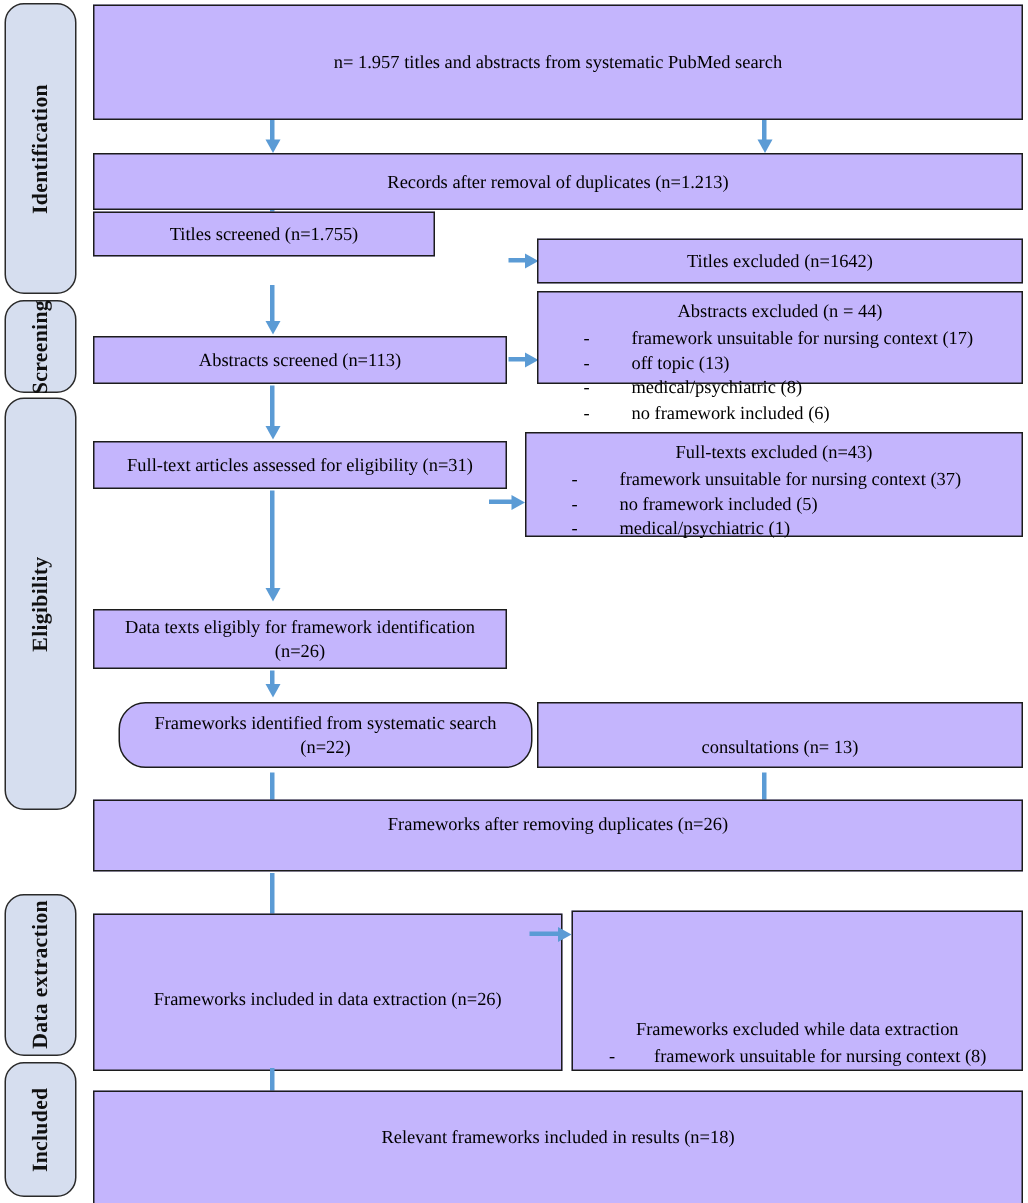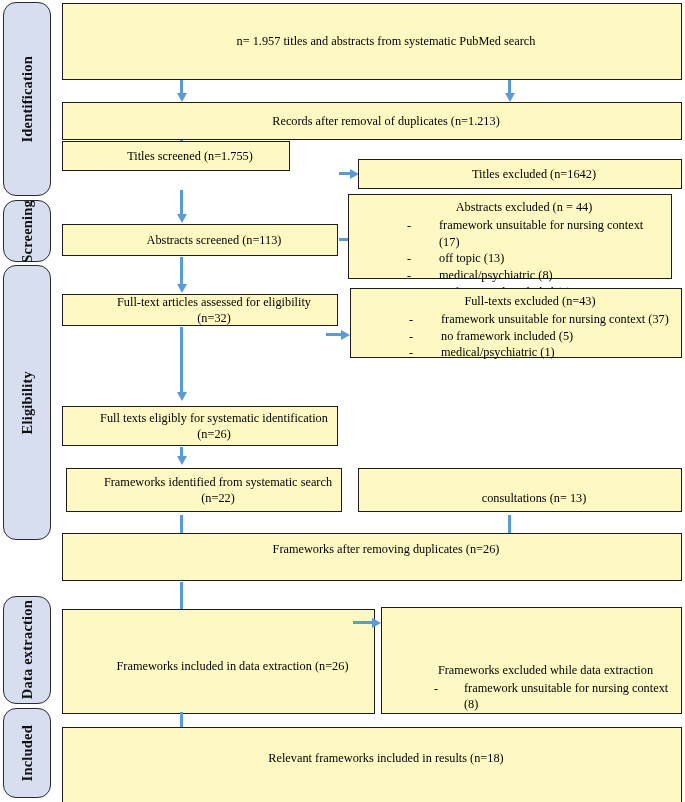--- a/index.html
+++ b/index.html
@@ -39,25 +39,24 @@
     font-size: 14.5px;
     letter-spacing: 0.2px;
     white-space: nowrap;
     color: #111111;
   }
 
   
   .box {
     position: absolute;
     box-sizing: border-box;
-    background: #fef9c3;
+    background: #c4b5fd;
     border: 1.6px solid #1c1c1c;
     display: flex;
     justify-content: center;
-    padding-left: 28px;
   }
   .box.center { align-items: center; }
   .box.top { align-items: flex-start; }
 
   .box-text {
     font-size: 12.3px;
     line-height: 1.32;
     text-align: center;
     padding: 0 8px;
     color: #000000;
@@ -180,64 +179,64 @@
   </div>
 
   <div class="arrow-v" style="left:180px; top:190px; height:25px;"></div>
 
   <div class="box center" style="left:62px; top:224px; width:276px; height:32px;">
     <div class="box-text">Abstracts screened (n=113)</div>
   </div>
 
   <div class="arrow-h" style="left:339px; top:238px; width:12px;"></div>
 
-  <div class="box top" style="left:348px; top:194px; width:324px; height:85px;justify-content:flex-end;">
+  <div class="box top" style="left:358px; top:194px; width:324px; height:62px;justify-content:flex-end;">
     <div class="listbox-inner">
       <div class="listbox-title">Abstracts excluded (n = 44)</div>
       <ul class="reasons">
         <li><span class="dash">-</span><span>framework unsuitable for nursing context (17)</span></li>
         <li><span class="dash">-</span><span>off topic (13)</span></li>
         <li><span class="dash">-</span><span>medical/psychiatric (8)</span></li>
         <li><span class="dash">-</span><span>no framework included (6)</span></li>
         <li><span class="dash">-</span><span></span></li>
       </ul>
     </div>
   </div>
 
   <div class="arrow-v" style="left:180px; top:257px; height:28px;"></div>
 
   <div class="box center" style="left:62px; top:294px; width:276px; height:32px;">
-    <div class="box-text">Full-text articles assessed for eligibility (n=32)</div>
+    <div class="box-text">Full-text articles assessed for eligibility (n=31)</div>
   </div>
 
   <div class="box top" style="left:350px; top:288px; width:332px; height:70px;">
     <div class="listbox-inner">
       <div class="listbox-title">Full-texts excluded (n=43)</div>
       <ul class="reasons">
         <li><span class="dash">-</span><span>framework unsuitable for nursing context (37)</span></li>
         <li><span class="dash">-</span><span>no framework included (5)</span></li>
         <li><span class="dash">-</span><span>medical/psychiatric (1)</span></li>
       </ul>
     </div>
   </div>
 
   <div class="arrow-h" style="left:326px; top:333px; width:16px;"></div>
 
   <div class="arrow-v" style="left:180px; top:327px; height:66px;"></div>
 
   <div class="box center" style="left:62px; top:406px; width:276px; height:40px;">
     <div class="box-text">
-      <span>Full texts eligibly for systematic identification</span><br>
+      <span>Data texts eligibly for framework identification</span><br>
       <span>(n=26)</span>
     </div>
   </div>
 
   <div class="arrow-v" style="left:180px; top:447px; height:10px;"></div>
 
-  <div class="box center" style="left:66px; top:468px; width:276px; height:44px;">
+  <div class="box center" style="left:79px; top:468px; width:276px; height:44px;border-radius:18px;">
     <div class="box-text">
       <span>Frameworks identified from systematic search</span><br>
       <span>(n=22)</span>
     </div>
   </div>
 
   <div class="box center" style="left:358px; top:468px; width:324px; height:44px;">
     <div class="box-text">
       <br>
       <span>consultations (n= 13)</span>

